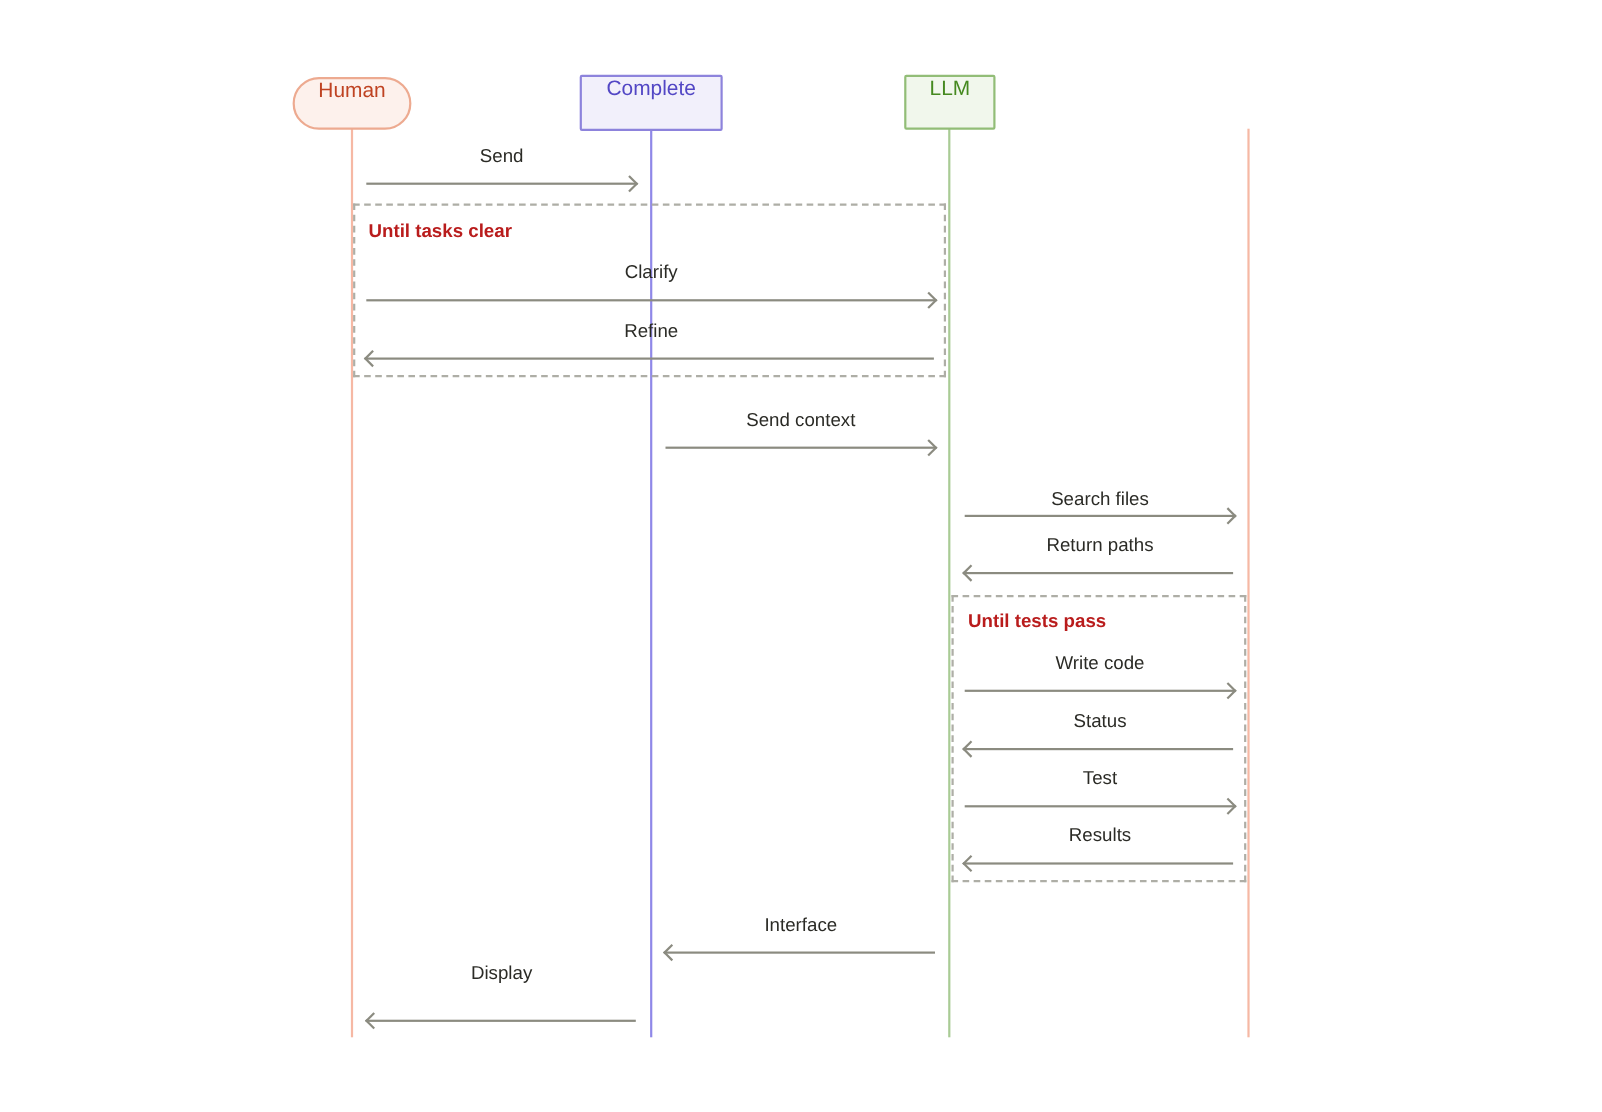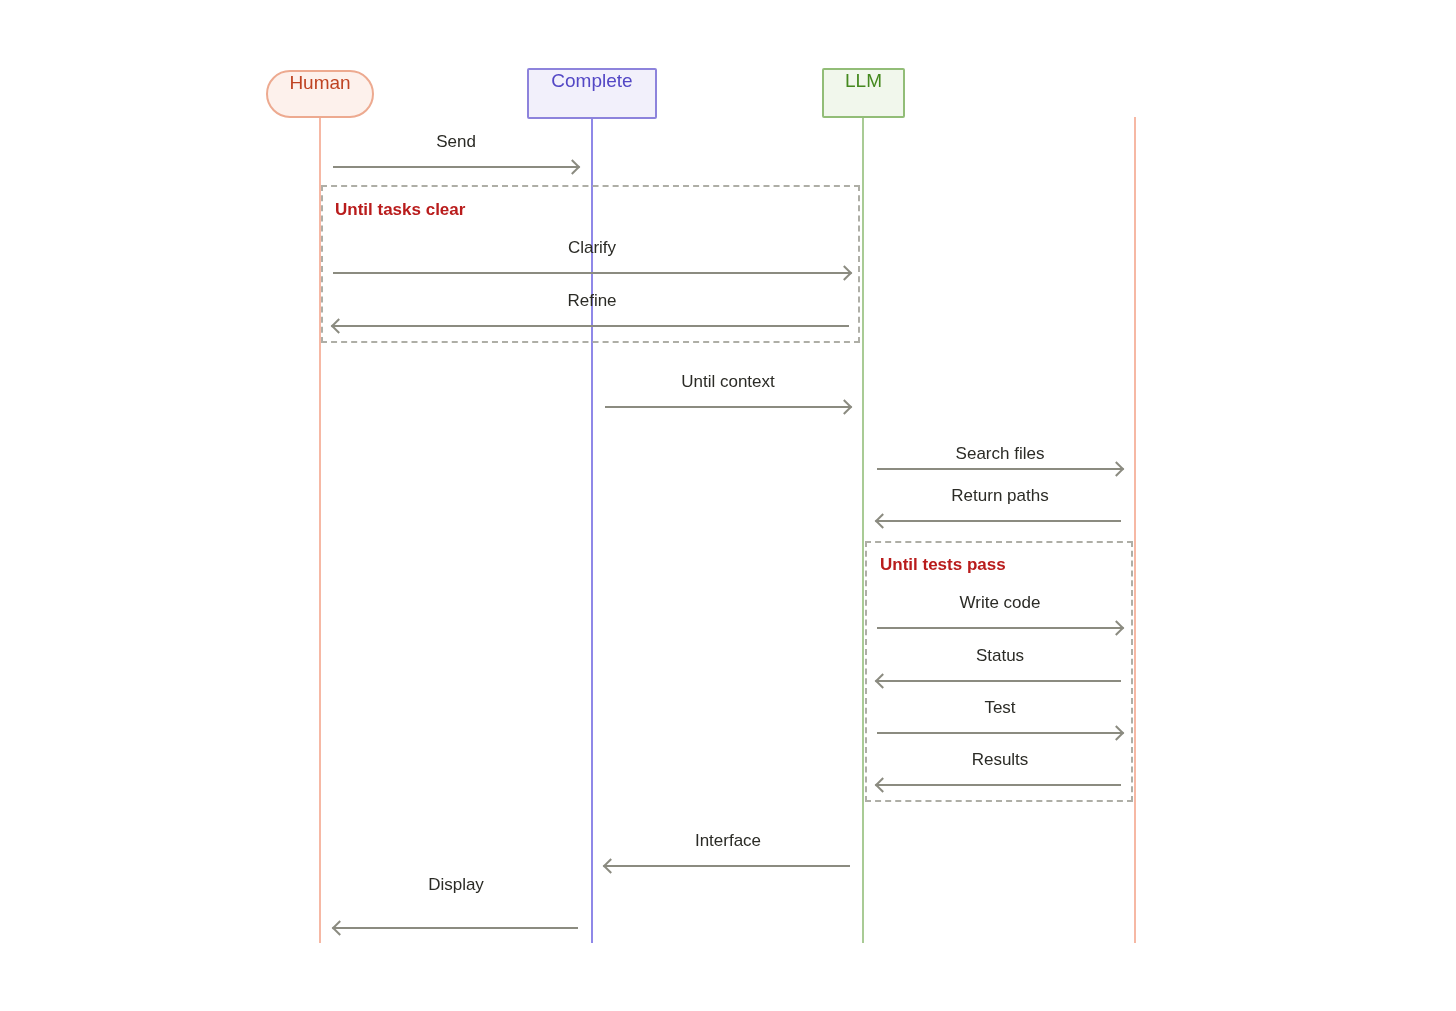--- a/index.html
+++ b/index.html
@@ -78,21 +78,21 @@
     <span class="msg-label" style="left:592px;top:236px;">Clarify</span>
     <div class="msg-line head-r" style="left:333px;top:272px;width:517px;"></div>
   </div>
 
   <div>
     <span class="msg-label" style="left:592px;top:289px;">Refine</span>
     <div class="msg-line head-l" style="left:333px;top:325px;width:516px;"></div>
   </div>
 
   <div>
-    <span class="msg-label" style="left:728px;top:370px;">Until context</span>
+    <span class="msg-label" style="left:728px;top:370px;">Send context</span>
     <div class="msg-line head-r" style="left:605px;top:406px;width:245px;"></div>
   </div>
 
   <div>
     <span class="msg-label" style="left:1000px;top:432px;margin-top:10px;">Search files</span>
     <div class="msg-line head-r" style="left:877px;top:468px;width:245px;"></div>
   </div>
 
   <div>
     <span class="msg-label" style="left:1000px;top:484px;">Return paths</span>

